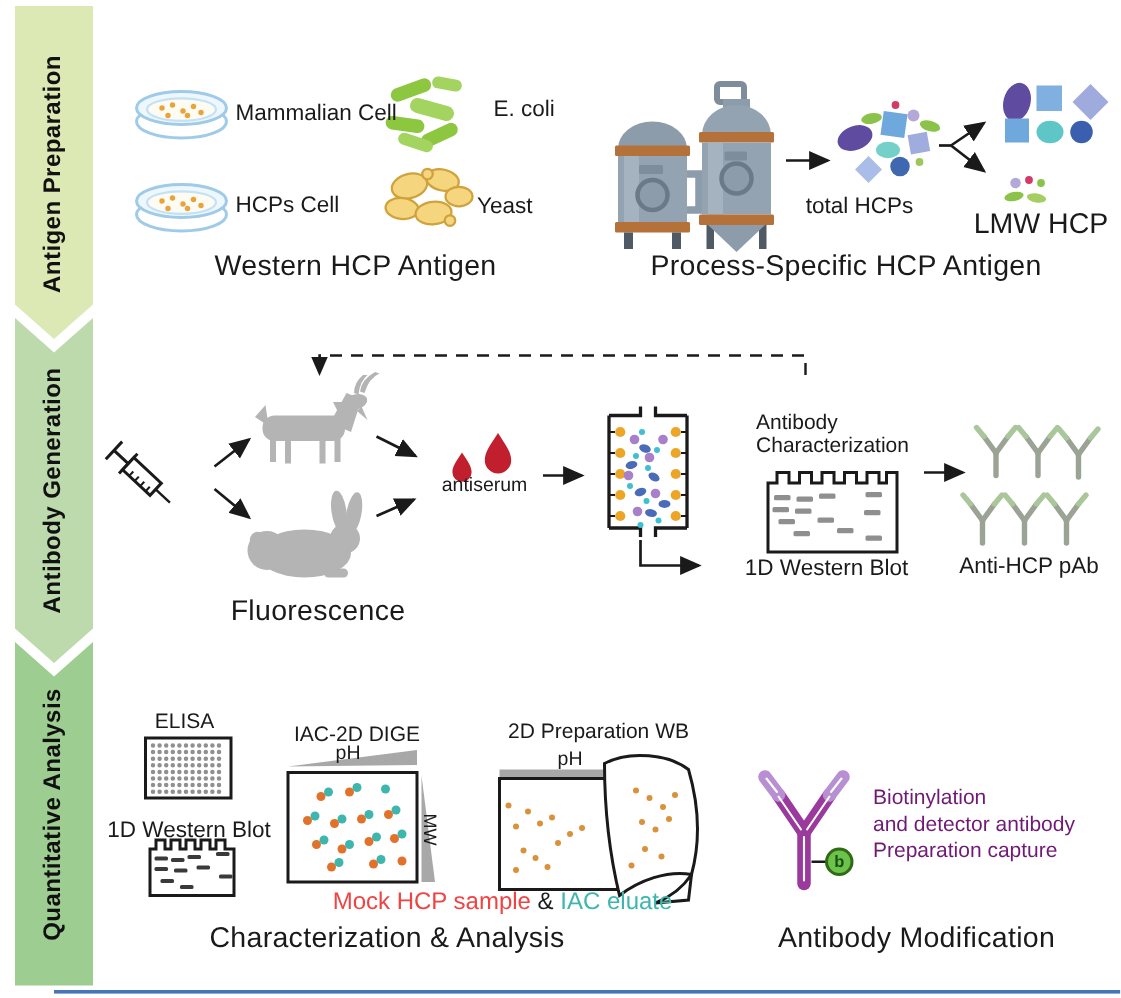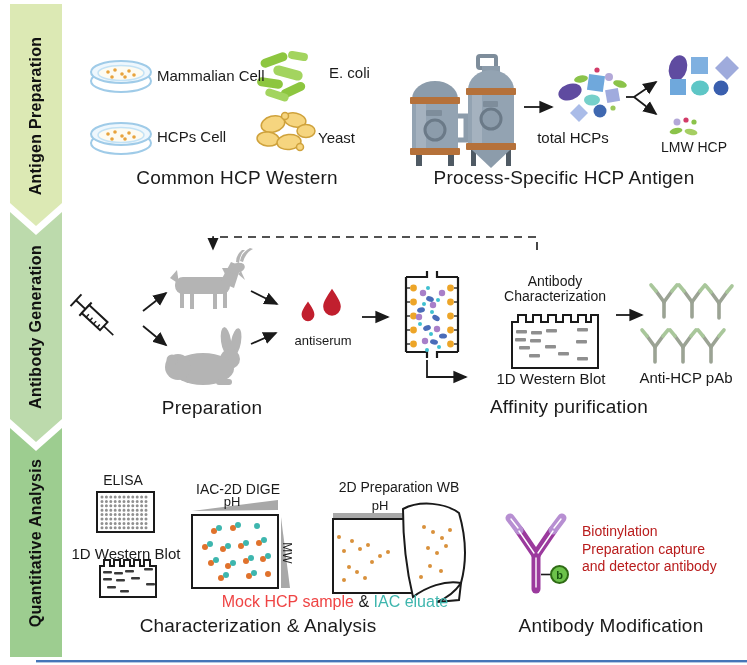--- a/index.html
+++ b/index.html
@@ -4,23 +4,23 @@
 <style>
   html,body{margin:0;padding:0;background:#fff}
   #canvas{position:relative;width:747px;height:665px;background:#ffffff;
           font-family:"Liberation Sans",sans-serif;overflow:hidden}
   #art{position:absolute;left:0;top:0}
   .lbl{position:absolute;white-space:nowrap;color:#1a1a1a;line-height:1.15;font-size:15px}
   .ctr{transform:translateX(-50%)}
   .cap{font-size:19px;letter-spacing:.2px}
   .sideLbl{position:absolute;font-weight:bold;font-size:16px;color:#111;white-space:nowrap;
            transform:translate(-50%,-50%) rotate(-90deg);letter-spacing:.3px}
-  .twoline{position:absolute;text-align:center;transform:translateX(-50%);font-size:14px;
+  .twoline{position:absolute;text-align:left;transform:translateX(-50%);font-size:14px;
            color:#1a1a1a;white-space:nowrap;line-height:1.08}
-  .biotinTxt{position:absolute;font-size:14px;color:#b91c1c;white-space:nowrap;line-height:1.25}
+  .biotinTxt{position:absolute;font-size:14px;color:#701a75;white-space:nowrap;line-height:1.25}
   .legend{position:absolute;font-size:16px;white-space:nowrap;transform:translateX(-50%)}
 </style>
 </head>
 <body>
 
 <div id="canvas">
 
 <svg id="art" width="747" height="665" viewBox="0 0 747 665">
   <defs>
     <marker id="arr" markerWidth="9" markerHeight="8" refX="7" refY="4" orient="auto">
@@ -422,48 +422,47 @@
 </svg>
 
 <div class="sideLbl" style="left:36px;top:116px">Antigen Preparation</div>
 <div class="sideLbl" style="left:36px;top:327px">Antibody Generation</div>
 <div class="sideLbl" style="left:36px;top:543px">Quantitative Analysis</div>
 
 <div class="lbl" style="left:157px;top:67px">Mammalian Cell</div>
 <div class="lbl" style="left:329px;top:64px">E. coli</div>
 <div class="lbl" style="left:157px;top:128px">HCPs Cell</div>
 <div class="lbl" style="left:318px;top:129px">Yeast</div>
-<div class="lbl cap ctr" style="left:237px;top:167px">Common HCP Western</div>
+<div class="lbl cap ctr" style="left:237px;top:167px">Western HCP Antigen</div>
 <div class="lbl ctr" style="left:573px;top:129px">total HCPs</div>
-<div class="lbl ctr" style="left:694px;top:139px;font-size:14px">LMW HCP</div>
+<div class="lbl ctr" style="left:694px;top:139px;font-size:19px">LMW HCP</div>
 <div class="lbl cap ctr" style="left:564px;top:167px">Process-Specific HCP Antigen</div>
 
-<div class="lbl ctr" style="left:323px;top:334px;font-size:13px">antiserum</div>
-<div class="lbl cap ctr" style="left:212px;top:397px">Preparation</div>
+<div class="lbl ctr" style="left:323px;top:316px;font-size:13px">antiserum</div>
+<div class="lbl cap ctr" style="left:212px;top:397px">Fluorescence</div>
 <div class="twoline" style="left:555px;top:274px">
   <div>Antibody</div>
   <div>Characterization</div>
 </div>
 <div class="lbl ctr" style="left:551px;top:370px">1D Western Blot</div>
 <div class="lbl ctr" style="left:686px;top:369px">Anti-HCP pAb</div>
-<div class="lbl cap ctr" style="left:569px;top:396px">Affinity purification</div>
 
 <div class="lbl ctr" style="left:123px;top:472px;font-size:14px">ELISA</div>
 <div class="lbl ctr" style="left:126px;top:545px">1D Western Blot</div>
 <div class="lbl ctr" style="left:238px;top:481px;font-size:14px">IAC-2D DIGE</div>
 <div class="lbl ctr" style="left:232px;top:495px;font-size:13px">pH</div>
 <div class="lbl" style="left:286px;top:553px;font-size:12px;transform:translate(-50%,-50%) rotate(90deg)">MW</div>
 <div class="lbl ctr" style="left:399px;top:479px;font-size:14px">2D Preparation WB</div>
 <div class="lbl ctr" style="left:380px;top:499px;font-size:13px">pH</div>
 
 <div class="legend" style="left:335px;top:593px"><span style="color:#ef4444">Mock HCP sample</span><span style="color:#1a1a1a"> &amp; </span><span style="color:#3eb6ae">IAC eluate</span></div>
 
 <div class="lbl cap ctr" style="left:258px;top:615px">Characterization &amp; Analysis</div>
 <div class="lbl cap ctr" style="left:611px;top:615px">Antibody Modification</div>
 
 <div class="biotinTxt" style="left:582px;top:523px">
   <div>Biotinylation</div>
+  <div>and detector antibody</div>
   <div>Preparation capture</div>
-  <div>and detector antibody</div>
 </div>
 <div class="lbl" style="left:559.5px;top:574.5px;font-size:11px;font-weight:bold;color:#17530f;transform:translate(-50%,-50%)">b</div>
 
 </div>
 
 </body></html>

